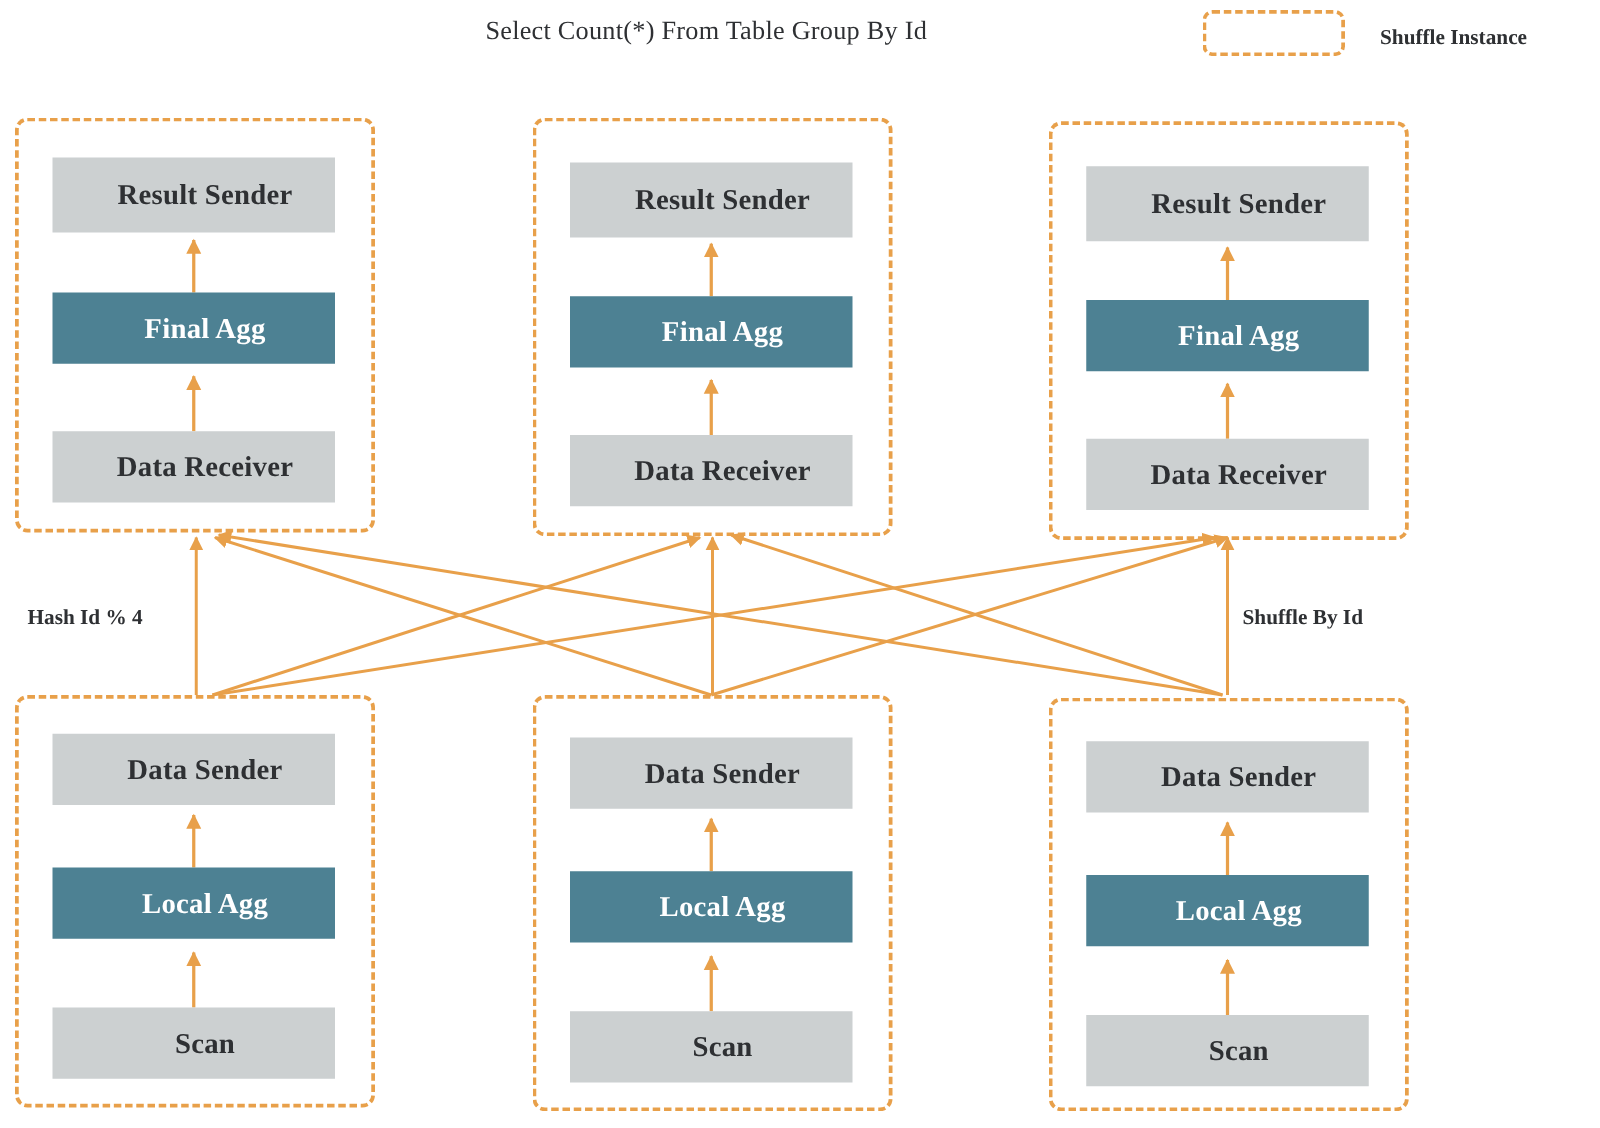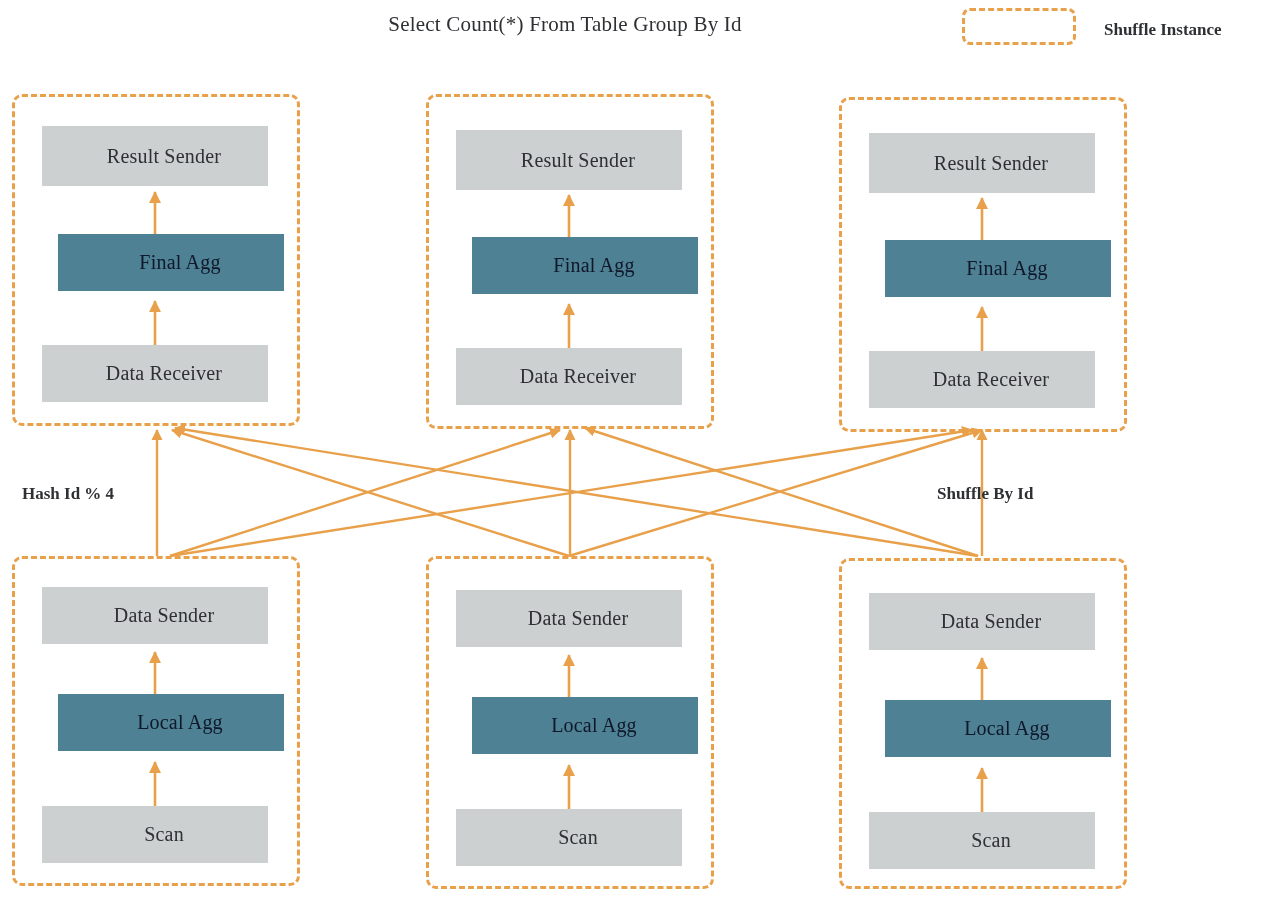--- a/index.html
+++ b/index.html
@@ -69,46 +69,45 @@
     background: transparent;
   }
 
   
   .op {
     position: absolute;
     box-sizing: border-box;
     display: flex;
     align-items: center;
     justify-content: center;
-    font-size: 20px;
-    font-weight: normal;
+    font-size: 23px;
+    font-weight: bold;
     letter-spacing: 0.2px;
     white-space: nowrap;
     padding-left: 18px;
   }
   .op.gray {
     background: #ccd0d1;
     color: #2e3033;
   }
   .op.teal {
     background: #4d8193;
-    color: #0f172a;
-    margin-left: 16px;
+    color: #ffffff;
   }
 
   
   .edge-label {
     position: absolute;
     font-size: 17px;
     font-weight: bold;
     color: #2e3033;
     white-space: nowrap;
   }
   #label-hash { left: 22px; top: 484px; }
-  #label-shuffle { left: 937px; top: 484px; }
+  #label-shuffle { left: 994px; top: 484px; }
 </style>
 </head>
 <body>
 
 <svg id="canvas" viewBox="0 0 1280 902" xmlns="http://www.w3.org/2000/svg">
   <defs>
     <marker id="arrowhead" markerWidth="5" markerHeight="5" refX="4.2" refY="2.5" orient="auto" markerUnits="strokeWidth">
       <path d="M0,0.2 L4.6,2.5 L0,4.8 Z" fill="#e8a04a"></path>
     </marker>
   </defs>

